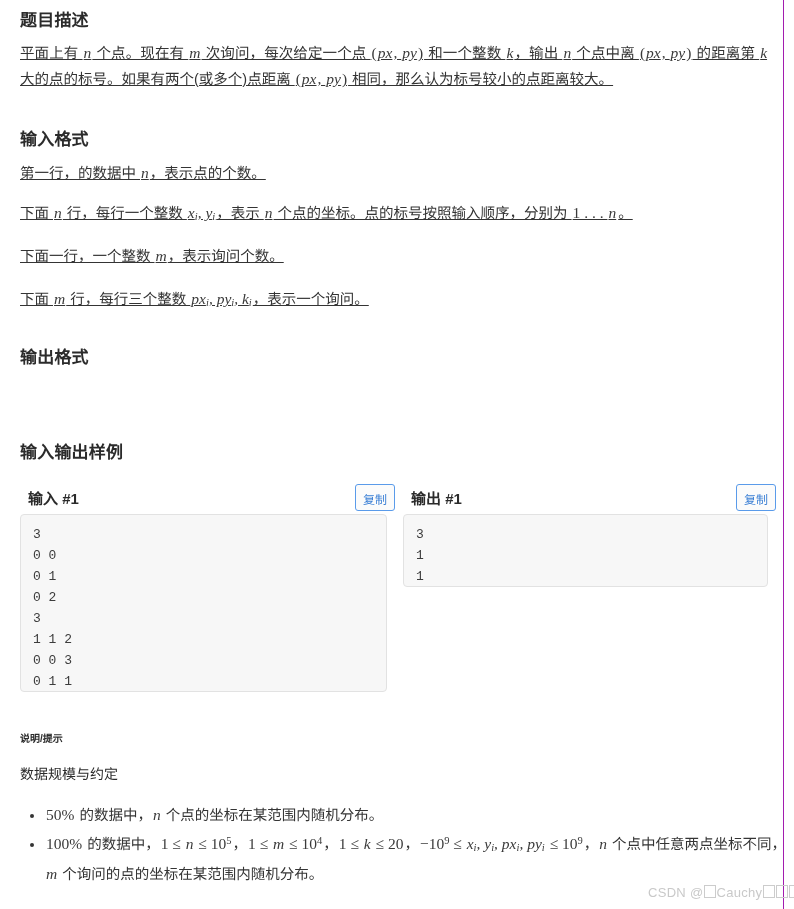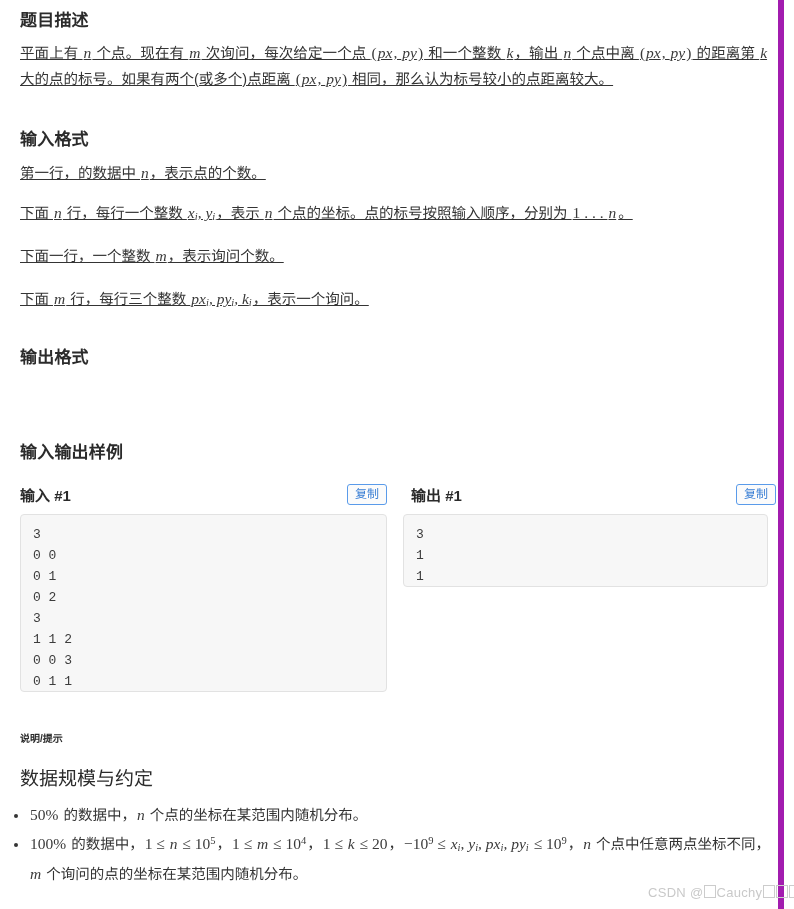--- a/index.html
+++ b/index.html
@@ -13,42 +13,42 @@
     height: 909px;
     font-family: "Liberation Sans", "DejaVu Sans", sans-serif;
     color: #333333;
     overflow: hidden;
     position: relative;
   }
   .page {
     position: relative;
     width: 784px;
     height: 909px;
-    border-right: 6px solid #a21caf;
+    border-right: 1px solid #a21caf;
     box-sizing: border-box;
     padding: 0 20px 0 20px;
   }
   
   h2.sec-title {
     font-size: 17px;
     font-weight: bold;
     color: #2b2b2b;
     margin: 0;
     padding: 0;
     letter-spacing: 0.2px;
   }
   h3.sub-title {
     font-size: 10px;
     font-weight: bold;
     color: #2b2b2b;
     margin: 0;
     padding: 0;
   }
   h4.sub-sub-title {
-    font-size: 19px;
+    font-size: 14px;
     font-weight: normal;
     color: #2b2b2b;
     margin: 0;
     padding: 0;
   }
   
   p.para {
     font-size: 14.5px;
     line-height: 26px;
     color: #343434;
@@ -99,21 +99,21 @@
     font-size: 15px;
     font-weight: bold;
     color: #2b2b2b;
   }
   .copy-btn {
     font-size: 12px;
     color: #3a7fd5;
     background: #fbfbfb;
     border: 1px solid #5a9bea;
     border-radius: 3px;
-    padding: 2px 7px 3px 7px;
+    padding: 8px 7px 3px 7px;
     line-height: 14px;
     cursor: pointer;
     font-family: "Liberation Sans", "DejaVu Sans", sans-serif;
   }
   .code-box {
     background: #f7f7f7;
     border: 1px solid #e2e2e2;
     border-radius: 4px;
     font-family: "Liberation Mono", "DejaVu Sans Mono", monospace;
     font-size: 13px;
@@ -171,21 +171,21 @@
 
   <p class="para abs" style="left:20px; top:243px; width:748px;"><span>下面一行，一个整数 </span><span class="m">m</span><span>，表示询问个数。</span></p>
 
   <p class="para abs" style="left:20px; top:286px; width:748px;"><span>下面 </span><span class="m">m</span><span> 行，每行三个整数 </span><span class="m">px<sub>i</sub>,&nbsp;py<sub>i</sub>,&nbsp;k<sub>i</sub></span><span>，表示一个询问。</span></p>
 
   <h2 class="sec-title abs" style="left:20px; top:343px;">输出格式</h2>
 
 
   <h2 class="sec-title abs" style="left:20px; top:425px;margin-top:13px;">输入输出样例</h2>
 
-  <div class="abs sample-head" style="left:20px; top:484px; width:367px;gap:47px;">
+  <div class="abs sample-head" style="left:28px; top:484px; width:367px;gap:47px;">
     <span class="sample-label">输入 #1</span>
     <button class="copy-btn">复制</button>
   </div>
 
   <div class="code-box abs" style="left:20px; top:514px; width:367px; height:178px;">3
 0 0
 0 1
 0 2
 3
 1 1 2
@@ -198,21 +198,21 @@
   </div>
 
   <div class="code-box abs" style="left:403px; top:514px; width:365px; height:73px;">3
 1
 1</div>
 
   <h3 class="sub-title abs" style="left:20px; top:730px;">说明/提示</h3>
 
   <h4 class="sub-sub-title abs" style="left:20px; top:763px;">数据规模与约定</h4>
 
-  <ul class="notes abs" style="left:3px; top:802px; width:748px;">
+  <ul class="notes abs" style="left:19px; top:802px; width:748px;">
     <li><span class="mn">50%</span><span> 的数据中，</span><span class="m">n</span><span> 个点的坐标在某范围内随机分布。</span></li>
 
     <li><span class="mn">100%</span><span> 的数据中，</span><span class="mn">1 ≤ <span class="m">n</span> ≤ 10<sup>5</sup></span><span>，</span><span class="mn">1 ≤ <span class="m">m</span> ≤ 10<sup>4</sup></span><span>，</span><span class="mn">1 ≤ <span class="m">k</span> ≤ 20</span><span>，</span><span class="mn">−10<sup>9</sup> ≤ <span class="m">x<sub>i</sub>,&nbsp;y<sub>i</sub>,&nbsp;px<sub>i</sub>,&nbsp;py<sub>i</sub></span> ≤ 10<sup>9</sup></span><span>，</span><span class="m">n</span><span> 个点中任意两点坐标不同，</span><span class="m">m</span><span> 个询问的点的坐标在某范围内随机分布。</span></li>
   </ul>
 
   <div class="watermark abs" style="left:648px; top:885px;"><span>CSDN @</span><span class="tofu"></span><span>Cauchy</span><span class="tofu"></span><span class="tofu"></span><span class="tofu"></span></div>
 
 </div>
 
 </body></html>

